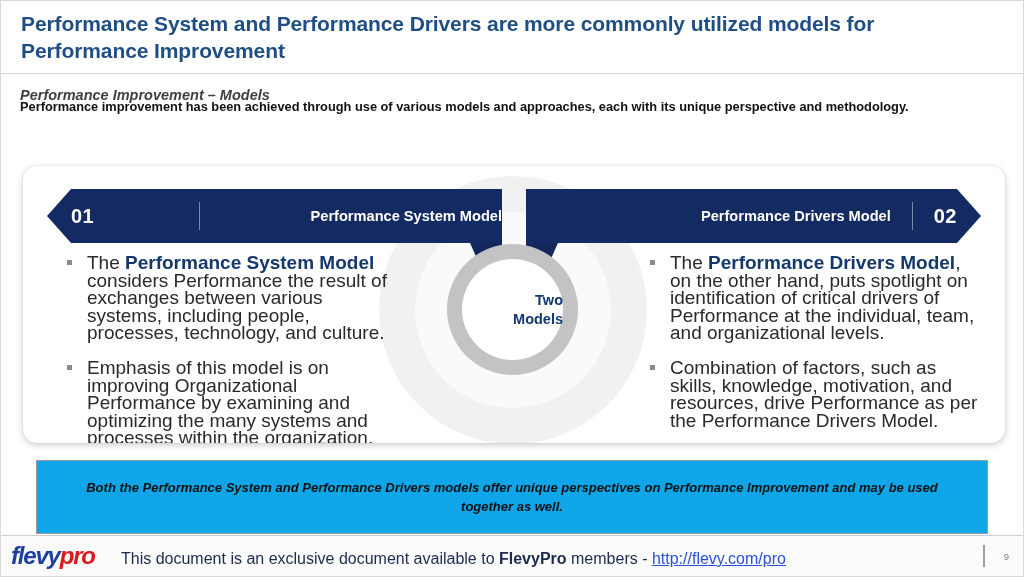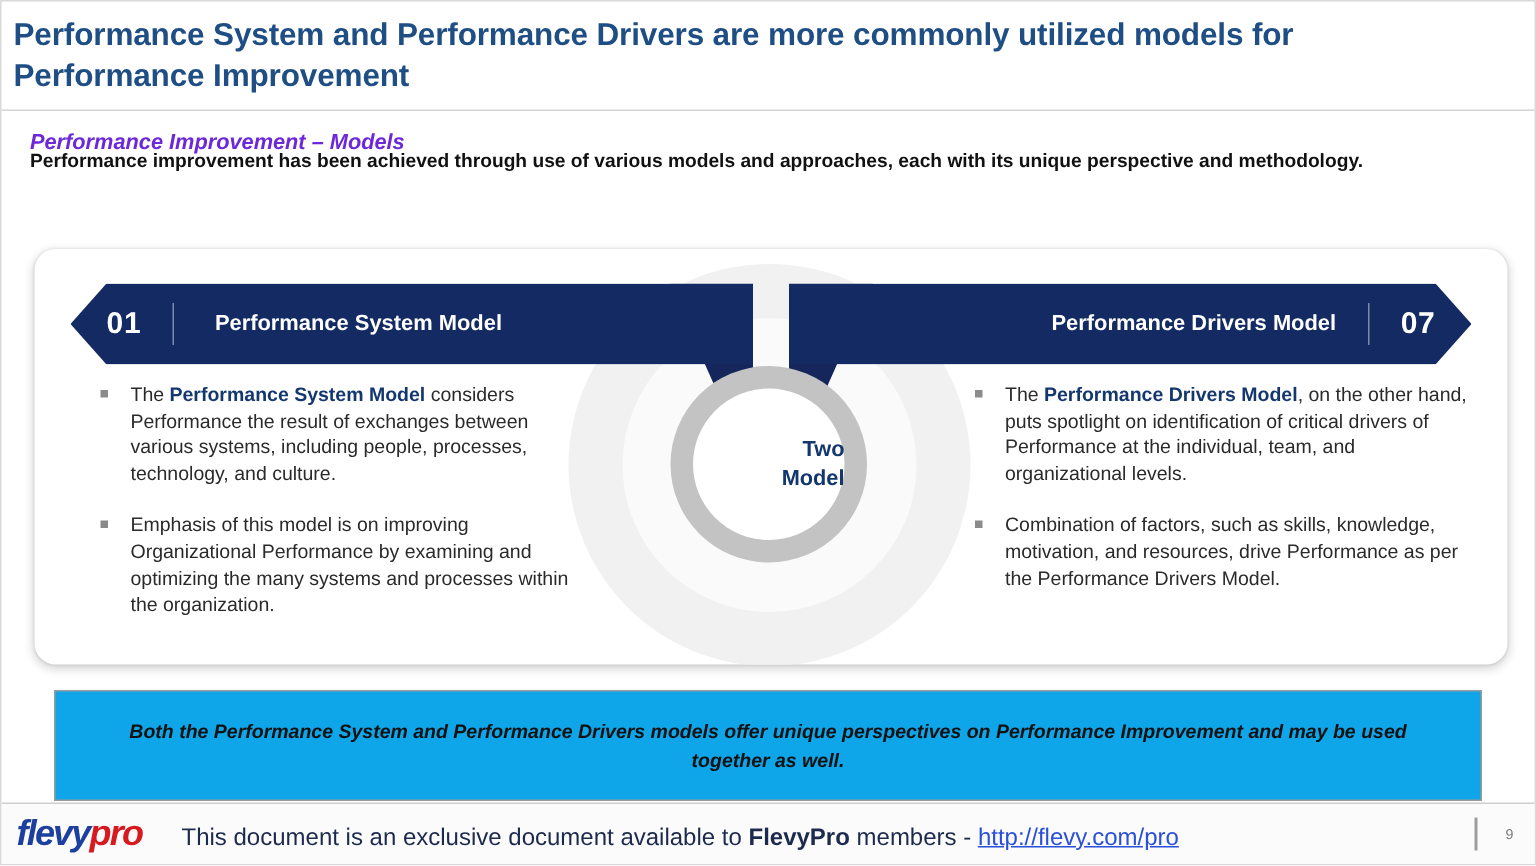--- a/index.html
+++ b/index.html
@@ -28,39 +28,39 @@
   .title-block {
     position: absolute;
     left: 0; top: 0;
     width: 1024px;
     height: 73px;
     border-bottom: 1px solid #d4d4d4;
     box-sizing: border-box;
   }
   .slide-title {
     position: absolute;
-    left: 8px;
+    left: 20px;
     top: 9px;
     width: 960px;
     font-size: 21px;
     font-weight: bold;
     line-height: 27px;
     color: #1f4e85;
     letter-spacing: -0.1px;
   }
 
   
   .subhead {
     position: absolute;
     left: 19px;
     top: 86px;
     font-size: 14.5px;
     font-weight: bold;
     font-style: italic;
-    color: #6d28d9;
+    color: #404040;
   }
   .lead-bold {
     position: absolute;
     left: 19px;
     top: 98px;
     font-size: 12.8px;
     font-weight: bold;
     color: #111111;
     white-space: nowrap;
   }
@@ -153,20 +153,21 @@
     display: flex;
     align-items: center;
     color: #ffffff;
   }
   .banner-left {
     left: 24px;
     width: 455px;
     clip-path: polygon(24px 0, 100% 0, 100% 100%, 24px 100%, 0 50%);
     padding-left: 24px;
     box-sizing: border-box;
+    justify-content: space-between;
   }
   .banner-right {
     left: 503px;
     width: 455px;
     clip-path: polygon(0 0, calc(100% - 24px) 0, 100% 50%, calc(100% - 24px) 100%, 0 100%);
     padding-right: 24px;
     box-sizing: border-box;
     justify-content: flex-end;
   }
   .badge-num {
@@ -198,21 +199,21 @@
 
   ul.bullets {
     margin: 0;
     padding: 0;
     list-style: none;
   }
   ul.bullets li {
     position: relative;
     padding-left: 22px;
     margin-bottom: 17px;
-    font-size: 13px;
+    font-size: 19px;
     line-height: 17.6px;
     color: #2a2a2a;
   }
   ul.bullets li:last-child { margin-bottom: 12px; }
   ul.bullets li .sq {
     position: absolute;
     left: 2px;
     top: 6px;
     width: 5px;
     height: 5px;
@@ -313,33 +314,33 @@
     <div class="ring ring-outer"></div>
     <div class="ring ring-mid"></div>
 
     <div class="tail tail-left"></div>
     <div class="tail tail-right"></div>
 
     <div class="ring ring-gray"></div>
     <div class="ring ring-inner"></div>
     <div class="ring-label">
       <span>Two</span>
-      <span>Model</span>
+      <span>Models</span>
     </div>
 
     <div class="banner banner-left">
       <span class="badge-num">01</span>
       <span class="divider-v"></span>
       <span class="banner-label">Performance System Model</span>
     </div>
 
     <div class="banner banner-right">
       <span class="banner-label">Performance Drivers Model</span>
       <span class="divider-v"></span>
-      <span class="badge-num">07</span>
+      <span class="badge-num">02</span>
     </div>
 
     <div class="col col-left">
       <ul class="bullets">
         <li>
           <span class="sq"></span>
           <span>The </span><span class="hl">Performance System Model</span><span> considers Performance the result of exchanges between various systems, including people, processes, technology, and culture.</span>
         </li>
         <li>
           <span class="sq"></span>

